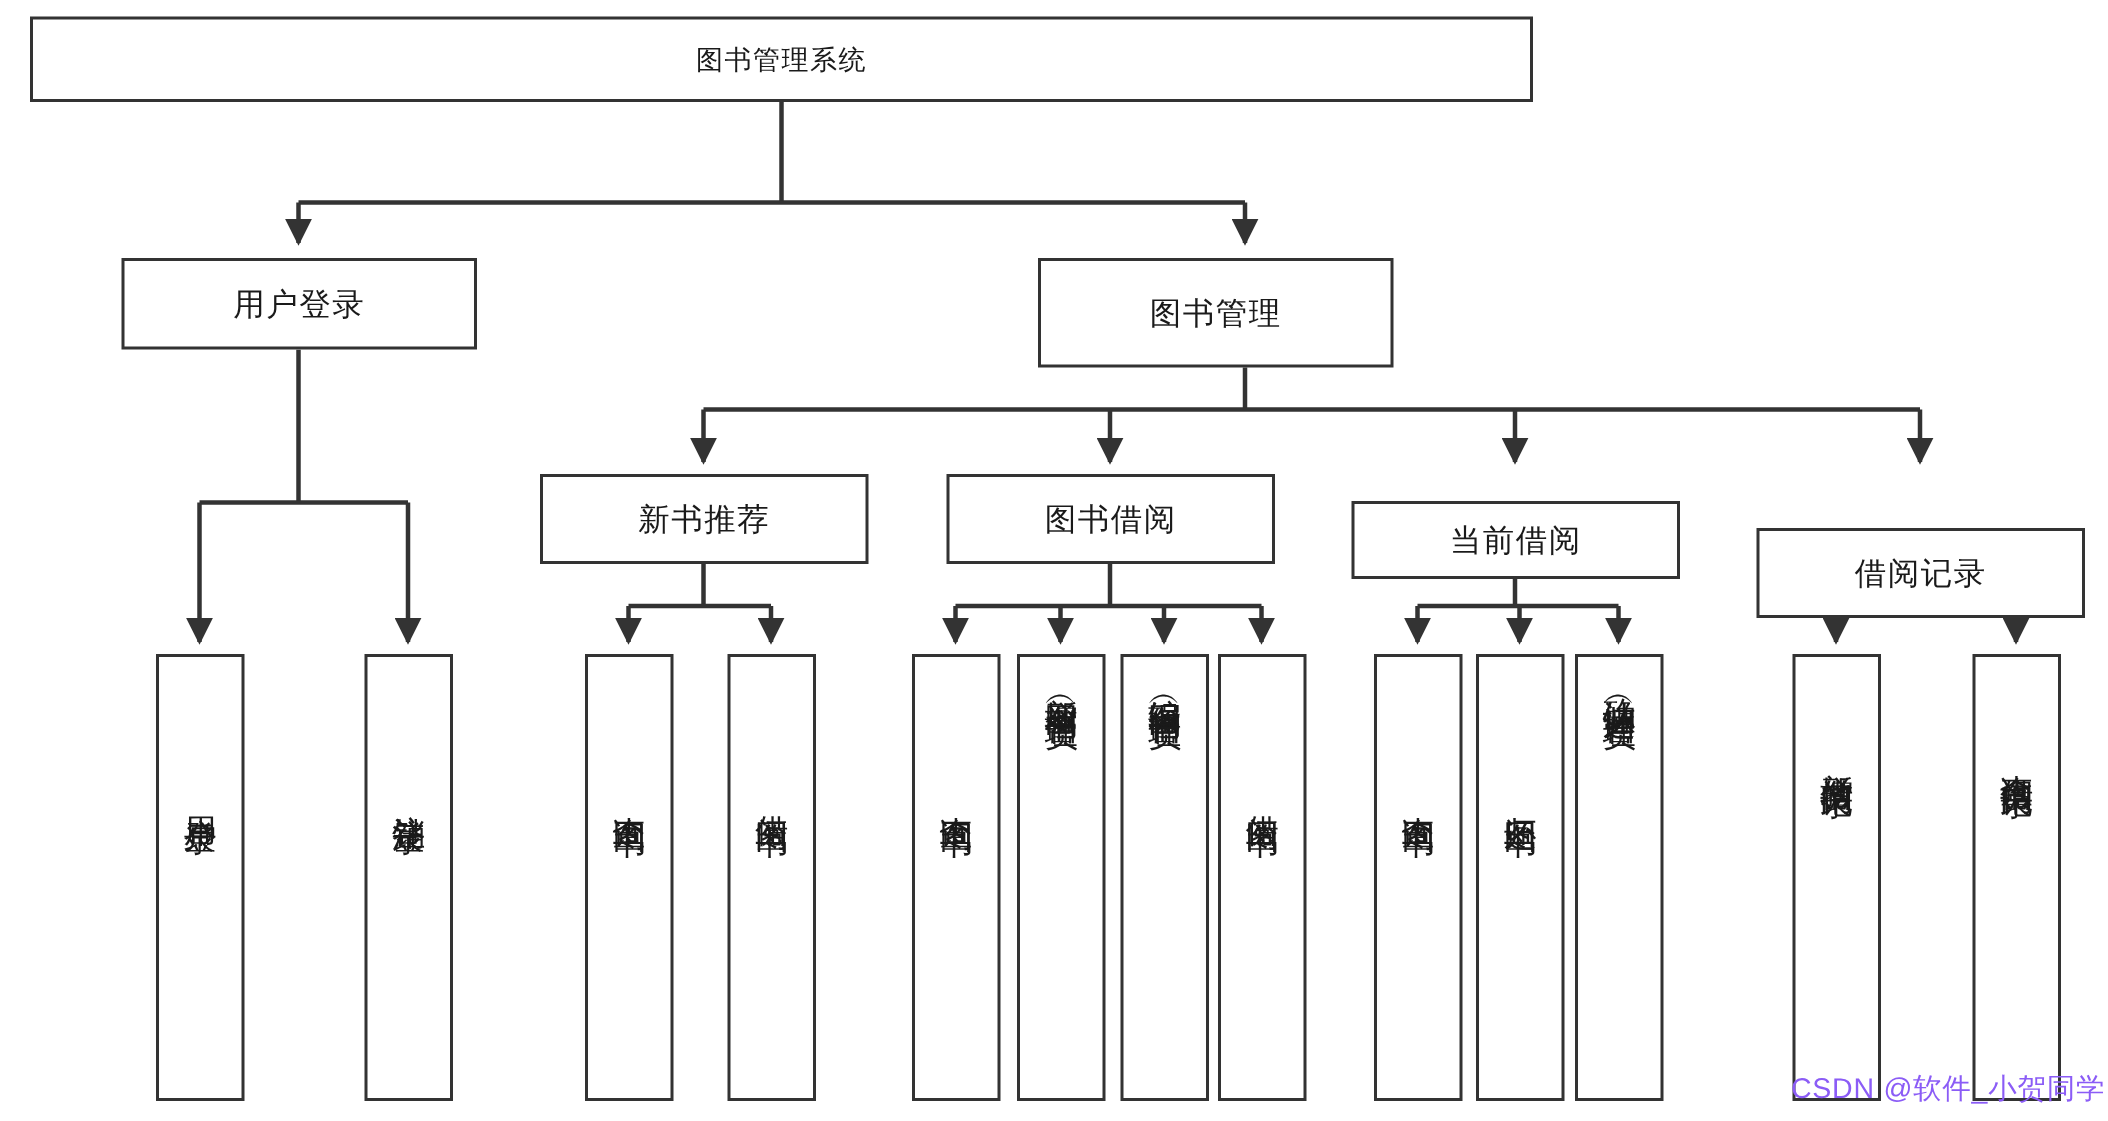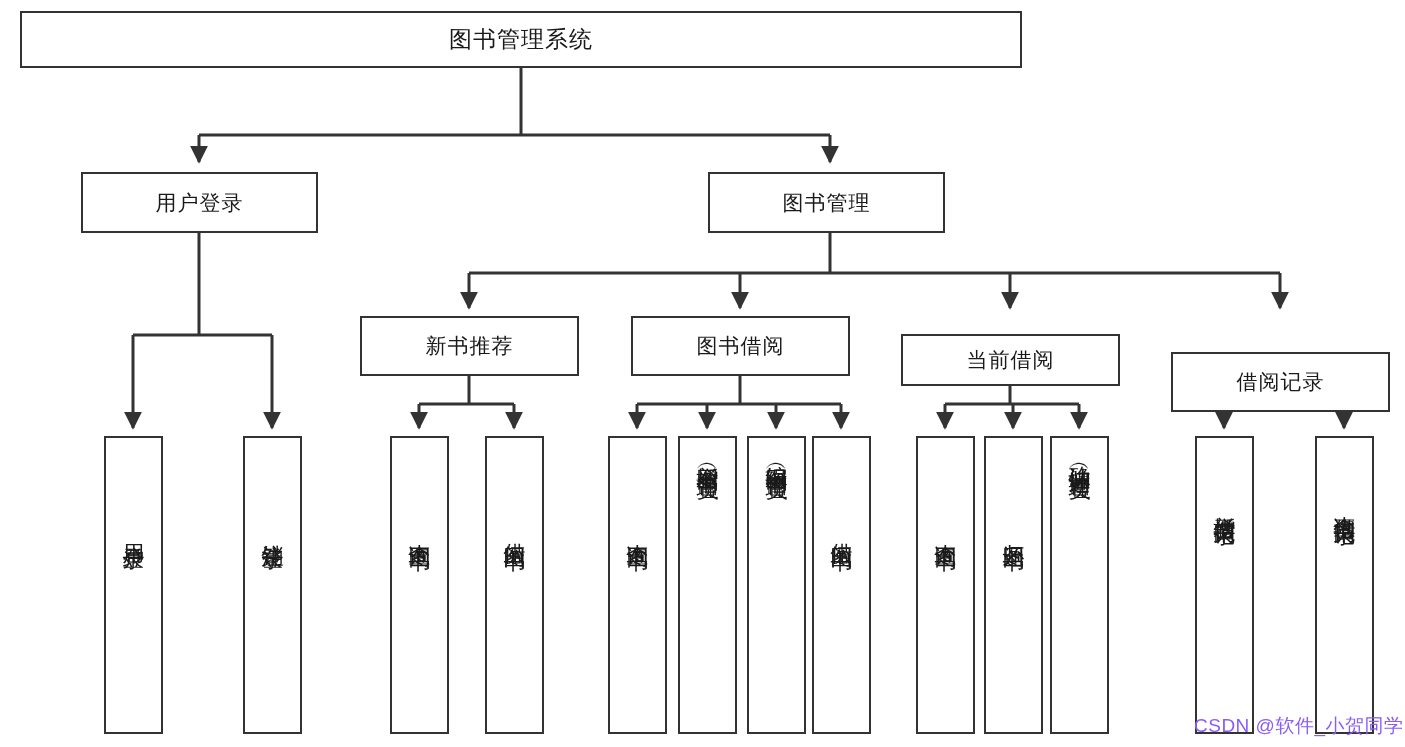--- a/index.html
+++ b/index.html
@@ -33,21 +33,21 @@
     display: flex;
     align-items: center;
     justify-content: center;
     color: #1a1a1a;
   }
   .node.horiz {
     font-size: 21px;
     letter-spacing: 1px;
   }
   .node.root {
-    font-size: 23px;
+    font-size: 18px;
     font-family: Liberation Serif, serif;
   }
   .node.leaf {
     align-items: flex-start;
     justify-content: center;
     padding-top: 10px;
   }
   .leaf .vtext {
     writing-mode: vertical-rl;
     text-orientation: upright;
@@ -131,21 +131,21 @@
     </g>
   </svg>
 
   <div class="node horiz root" style="left:20px; top:11px; width:1002px; height:57px;">
     <span>图书管理系统</span>
   </div>
 
   <div class="node horiz" style="left:81px; top:172px; width:237px; height:61px;">
     <span>用户登录</span>
   </div>
-  <div class="node horiz" style="left:708px; top:172px; width:237px; height:61px;">
+  <div class="node horiz" style="left:692px; top:172px; width:237px; height:73px;">
     <span>图书管理</span>
   </div>
 
   <div class="node horiz" style="left:360px; top:316px; width:219px; height:60px;">
     <span>新书推荐</span>
   </div>
   <div class="node horiz" style="left:631px; top:316px; width:219px; height:60px;">
     <span>图书借阅</span>
   </div>
   <div class="node horiz" style="left:901px; top:334px; width:219px; height:52px;">

